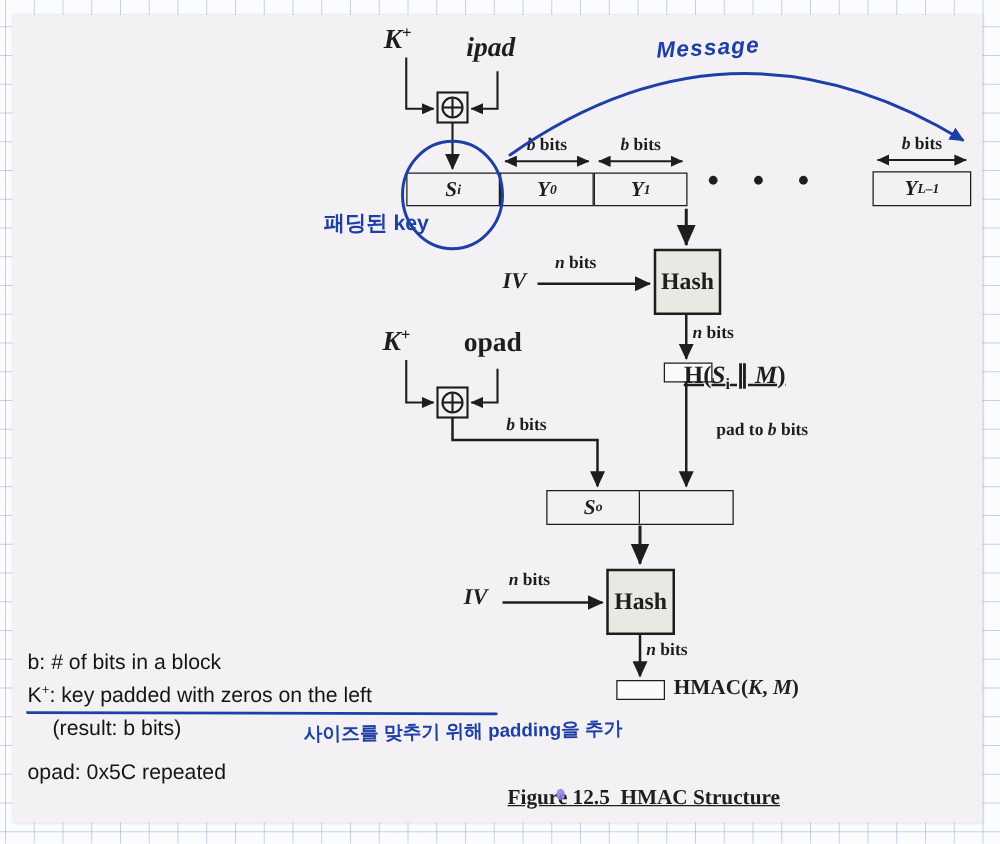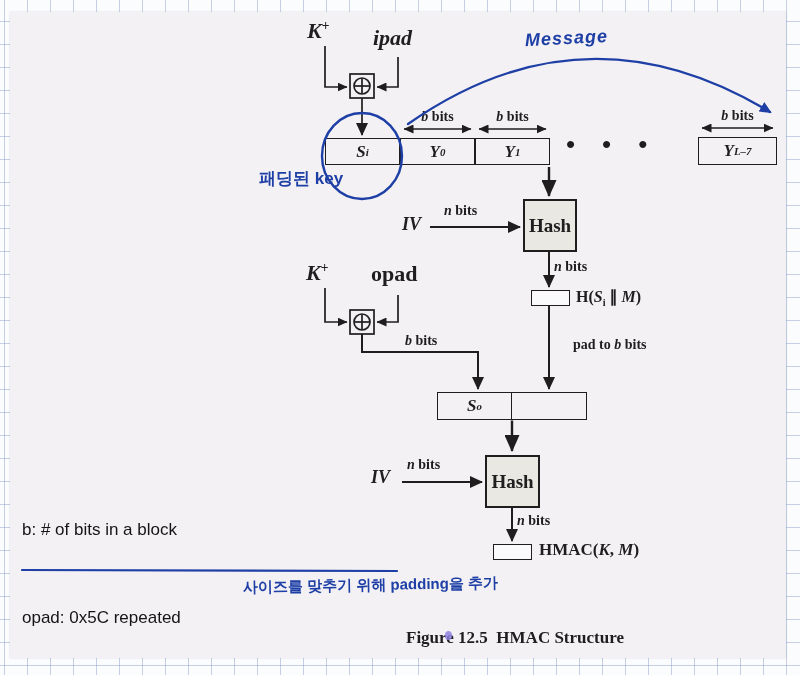--- a/index.html
+++ b/index.html
@@ -66,32 +66,32 @@
       <span>Y</span>
       <span class="bsub">0</span>
     </div>
   <div class="block" style="left:475px;top:138px;width:75px;height:27px;">
       <span>Y</span>
       <span class="bsub">1</span>
     </div>
   <div class="t" style="left:566px;top:130px;font-size:26px;letter-spacing:27px;font-weight:bold;"><span>•••</span></div>
   <div class="block" style="left:698px;top:137px;width:79px;height:28px;">
       <span>Y</span>
-      <span class="bsub">L–7</span>
+      <span class="bsub">L–1</span>
     </div>
 
   <div class="t serifb it" style="left:402px;top:214px;font-size:18px;"><span>IV</span></div>
   <div class="t bits" style="left:444px;top:203px;"><span class="it">n</span><span> bits</span></div>
   <div class="hashbox" style="left:523px;top:199px;width:54px;height:53px;">
       <span>Hash</span>
     </div>
   <div class="t bits" style="left:554px;top:259px;"><span class="it">n</span><span> bits</span></div>
 
   <div class="smallbox" style="left:531px;top:290px;width:39px;height:16px;"></div>
-  <div class="t serifb" style="left:576px;top:287px;font-size:16px;"><span>H(</span><span class="it">S</span><span class="bsub">i</span><span> ∥ </span><span class="it">M</span><span>)</span></div>
+  <div class="t serifb" style="left:547px;top:287px;font-size:20px;text-decoration:underline;"><span>H(</span><span class="it">S</span><span class="bsub">i</span><span> ∥ </span><span class="it">M</span><span>)</span></div>
   <div class="t bits" style="left:557px;top:337px;padding-left:16px;"><span>pad to </span><span class="it">b</span><span> bits</span></div>
 
   <div class="t serifb it" style="left:306px;top:260px;font-size:22px;"><span>K</span><span class="sup">+</span></div>
   <div class="t serifb" style="left:371px;top:261px;font-size:22px;text-align:right;"><span>opad</span></div>
   <div class="t bits" style="left:405px;top:333px;"><span class="it">b</span><span> bits</span></div>
 
   <div class="block" style="left:437px;top:392px;width:150px;height:28px;">
     <div class="divider"></div>
     <div class="so-cell">
         <span>S</span>
@@ -102,24 +102,26 @@
   <div class="t serifb it" style="left:371px;top:467px;font-size:18px;"><span>IV</span></div>
   <div class="t bits" style="left:407px;top:457px;"><span class="it">n</span><span> bits</span></div>
   <div class="hashbox" style="left:485px;top:455px;width:55px;height:53px;">
       <span>Hash</span>
     </div>
   <div class="t bits" style="left:517px;top:513px;"><span class="it">n</span><span> bits</span></div>
 
   <div class="smallbox" style="left:493px;top:544px;width:39px;height:16px;"></div>
   <div class="t serifb" style="left:539px;top:540px;font-size:17px;"><span>HMAC(</span><span class="it">K</span><span>, </span><span class="it">M</span><span>)</span></div>
 
-  <div class="t serifb caption" style="left:406px;top:628px;font-size:17px;"><span style="white-space:pre;">Figure 12.5  HMAC Structure</span></div>
+  <div class="t serifb caption" style="left:406px;top:628px;font-size:17px;"><span style="white-space:pre;text-decoration:underline;">Figure 12.5  HMAC Structure</span></div>
   <div class="cursor-dot" style="left:445px;top:631px;"></div>
 
   <div class="t note" style="left:22px;top:520px;"><span>b: # of bits in a block</span></div>
+  <div class="t note" style="left:22px;top:546px;"><span>K</span><span class="sup" style="font-weight:normal;">+</span><span>: key padded with zeros on the left</span></div>
+  <div class="t note" style="left:42px;top:573px;"><span>(result: b bits)</span></div>
   <div class="t note" style="left:22px;top:608px;"><span>opad: 0x5C repeated</span></div>
 
   <div class="t hw it" style="left:525px;top:28px;font-size:18px;letter-spacing:1px;transform:rotate(-3deg);font-weight:bold;"><span>Message</span></div>
   <div class="t hw" style="left:259px;top:167px;font-size:17px;font-weight:bold;"><span>패딩된 key</span></div>
   <div class="t hw" style="left:243px;top:576px;font-size:15px;font-weight:bold;transform:rotate(-1deg);"><span>사이즈를 맞추기 위해 padding을 추가</span></div>
 
   <svg class="overlay" width="800" height="675" viewBox="0 0 800 675">
     <defs>
       <marker id="ah-s" markerUnits="userSpaceOnUse" markerWidth="10" markerHeight="9" refX="9.5" refY="4.5" orient="auto">
           <path d="M0,0 L10,4.5 L0,9 Z" fill="#1f1d1e"></path>

